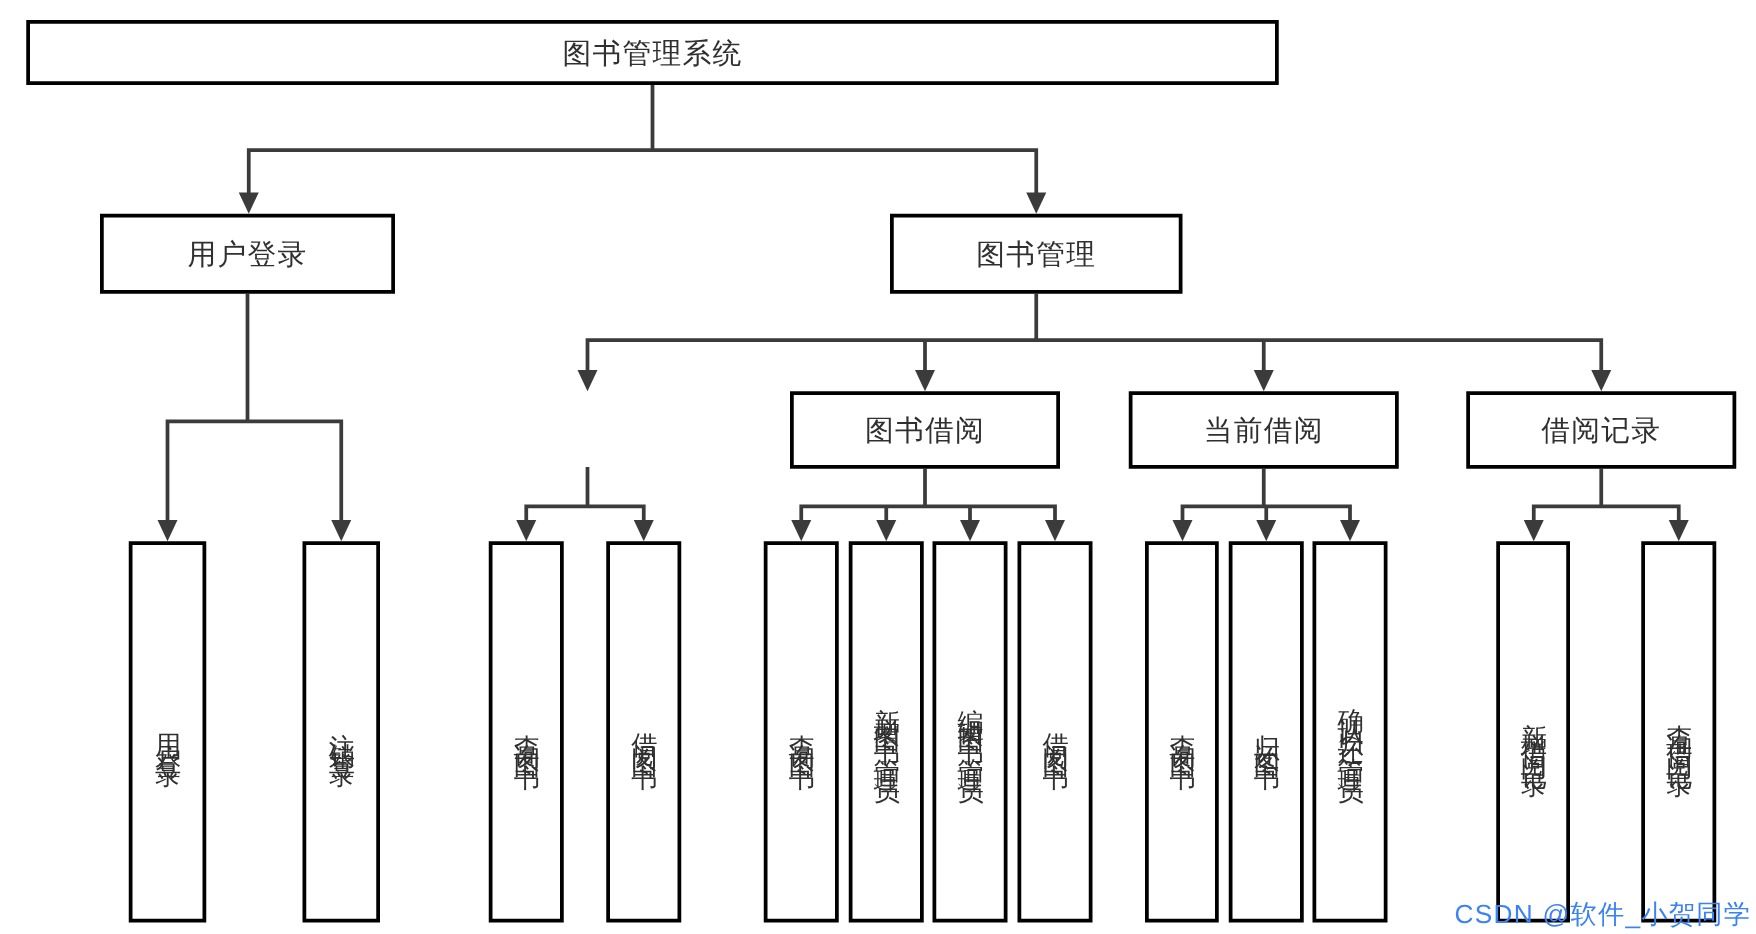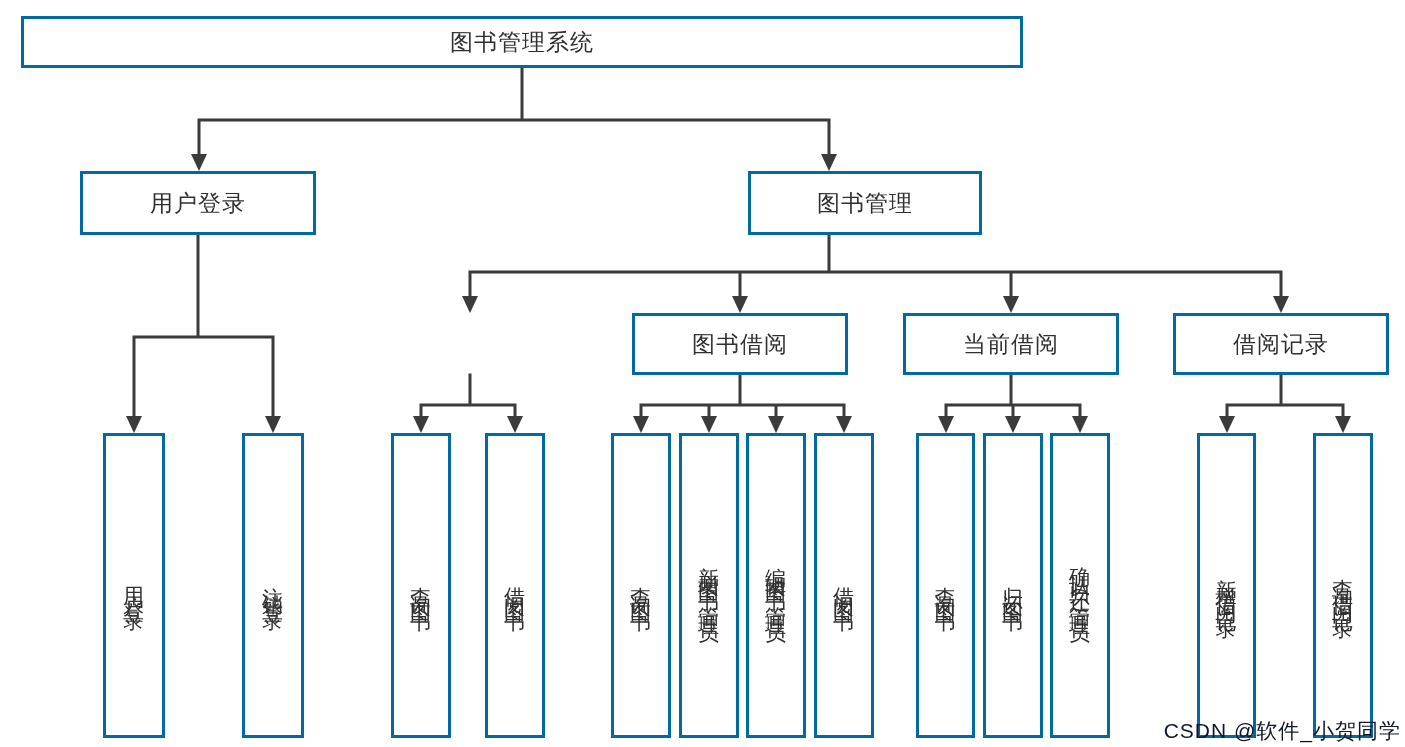--- a/index.html
+++ b/index.html
@@ -20,21 +20,21 @@
     left: 0;
     top: 0;
     width: 1405px;
     height: 747px;
     pointer-events: none;
   }
   .box {
     position: absolute;
     box-sizing: border-box;
     background: #ffffff;
-    border: 3px solid #0369a1;
+    border: 3px solid #000000;
     display: flex;
     align-items: center;
     justify-content: center;
     color: #303030;
     text-align: center;
     z-index: 2;
   }
   .hbox {
     font-size: 23px;
     letter-spacing: 1px;
@@ -47,21 +47,21 @@
     text-orientation: mixed;
     letter-spacing: 8px;
     line-height: 1;
     max-height: 292px;
   }
   .watermark {
     position: absolute;
     right: 4px;
     bottom: 2px;
     font-size: 21px;
-    color: #0f172a;
+    color: #3b82f6;
     letter-spacing: 1px;
     z-index: 3;
     white-space: nowrap;
   }
 </style>
 </head>
 <body>
 
 <div id="canvas">
 
@@ -105,21 +105,21 @@
     </g>
   </svg>
 
   <div class="box hbox" style="left:21px; top:16px; width:1002px; height:52px;">
     <span>图书管理系统</span>
   </div>
 
   <div class="box hbox" style="left:80px; top:171px; width:236px; height:64px;">
     <span>用户登录</span>
   </div>
-  <div class="box hbox" style="left:748px; top:171px; width:234px; height:64px;">
+  <div class="box hbox" style="left:712px; top:171px; width:234px; height:64px;">
     <span>图书管理</span>
   </div>
 
   <div class="box hbox" style="left:632px; top:313px; width:216px; height:62px;">
     <span>图书借阅</span>
   </div>
   <div class="box hbox" style="left:903px; top:313px; width:216px; height:62px;">
     <span>当前借阅</span>
   </div>
   <div class="box hbox" style="left:1173px; top:313px; width:216px; height:62px;">

